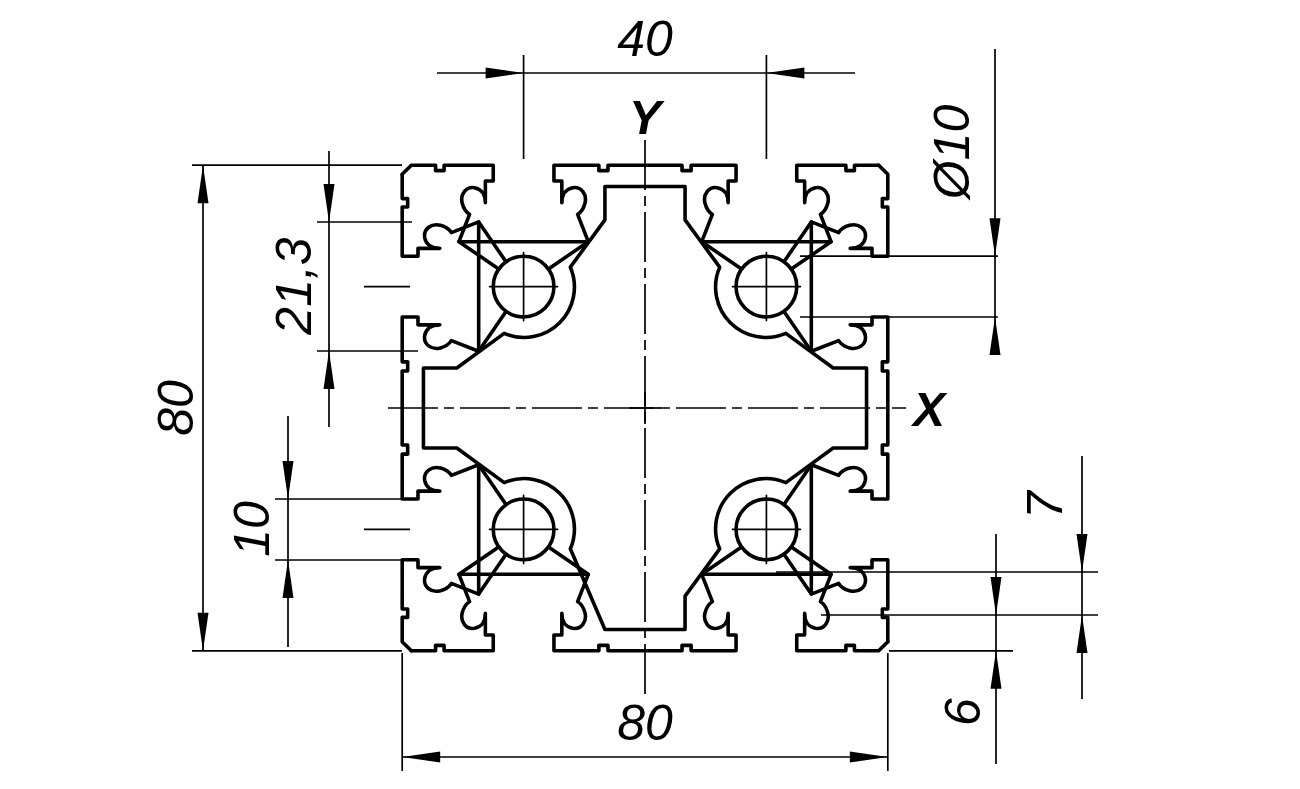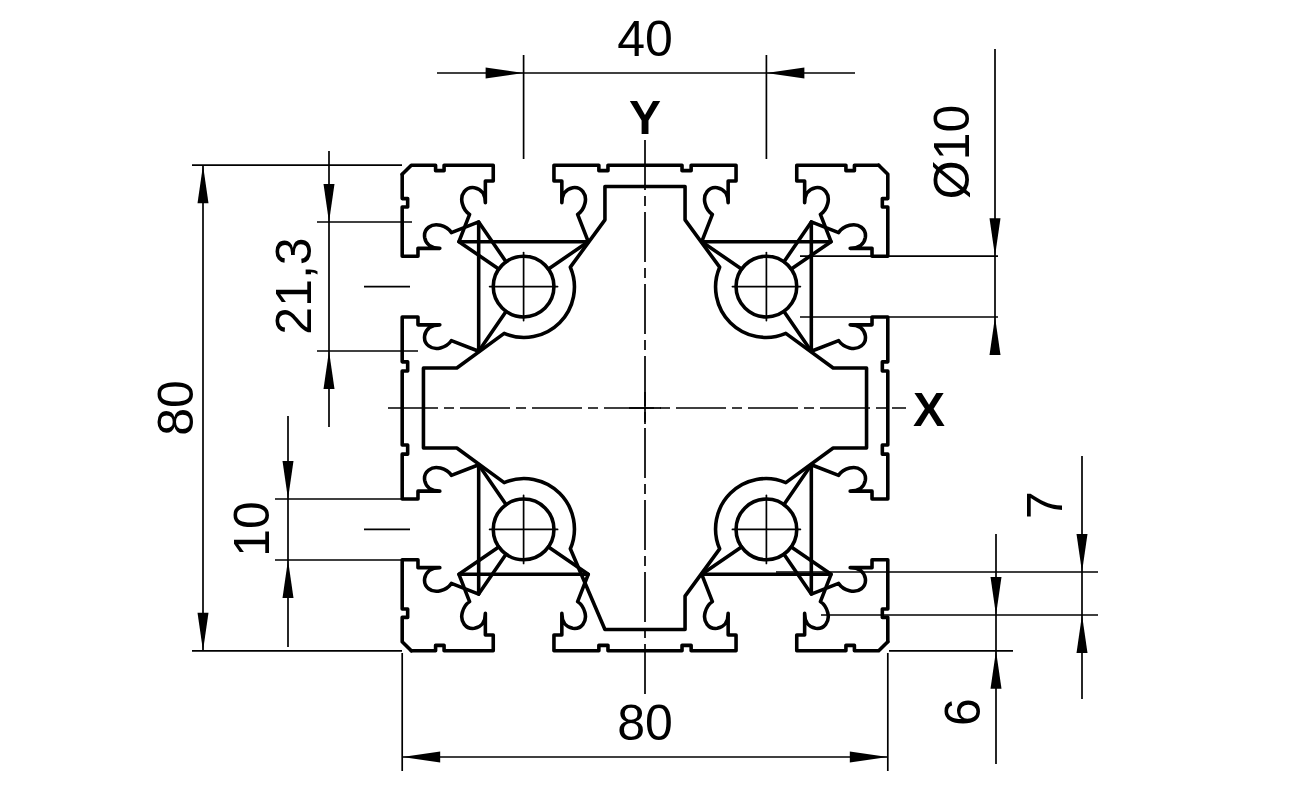--- a/index.html
+++ b/index.html
@@ -1,16 +1,16 @@
 <!DOCTYPE html>
 <html><head>
 <meta charset="utf-8">
 <style>
   html,body{margin:0;padding:0;background:#ffffff;}
-  .page{width:1300px;height:789px;background:#ffffff;position:relative;overflow:hidden;}
+  .page{width:1300px;height:789px;background:#ffffff;position:relative;overflow:hidden;font-style:italic;}
   svg text{
     font-family:"Liberation Sans","DejaVu Sans",sans-serif;
     fill:#000000;
   }
   .dim-text{font-size:50px;}
   .axis-text{font-size:48px;font-weight:bold;}
   .thin{stroke:#000000;stroke-width:1.7;fill:none;}
   .cl{stroke:#000000;stroke-width:1.7;fill:none;stroke-dasharray:50 6 10 6;}
   .arrow{fill:#000000;stroke:none;}
 </style>

